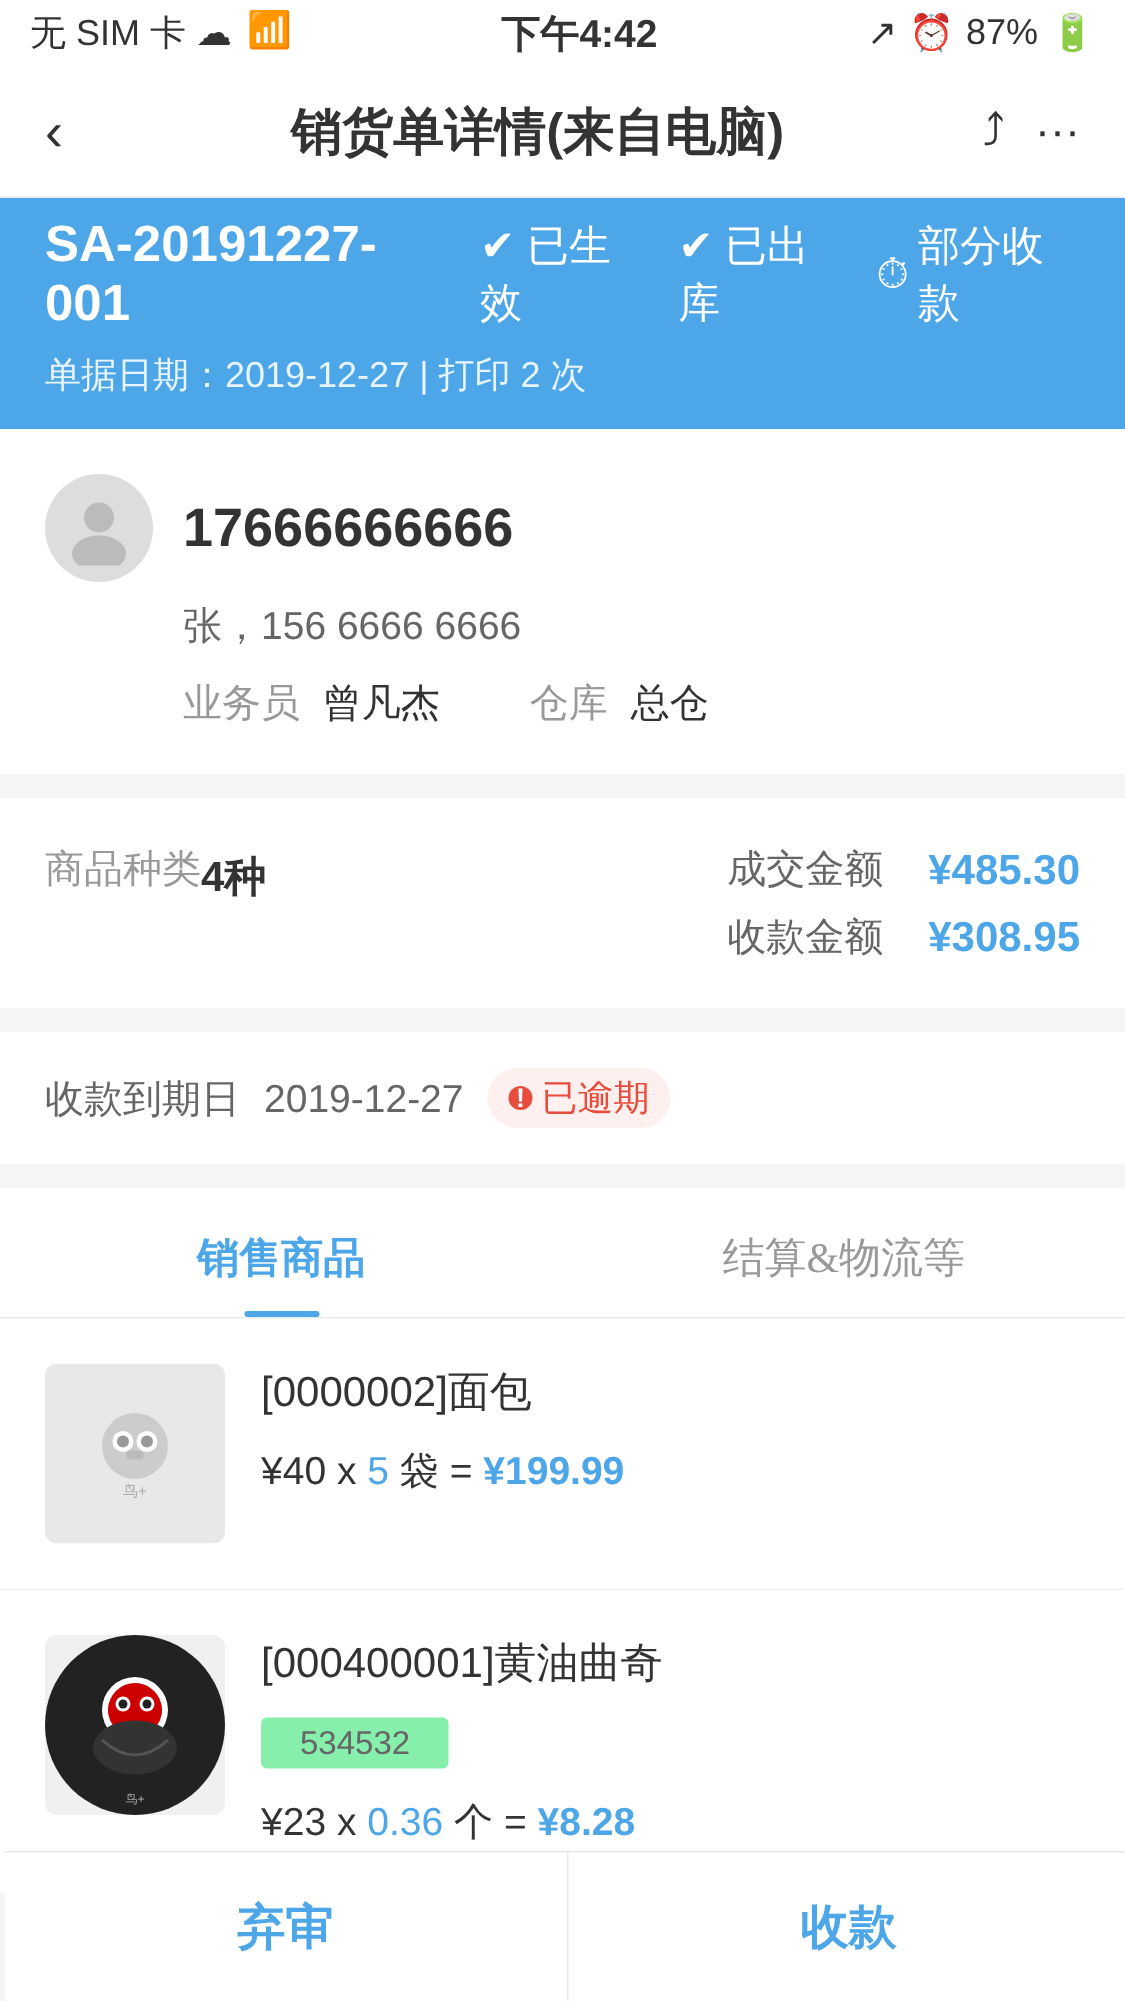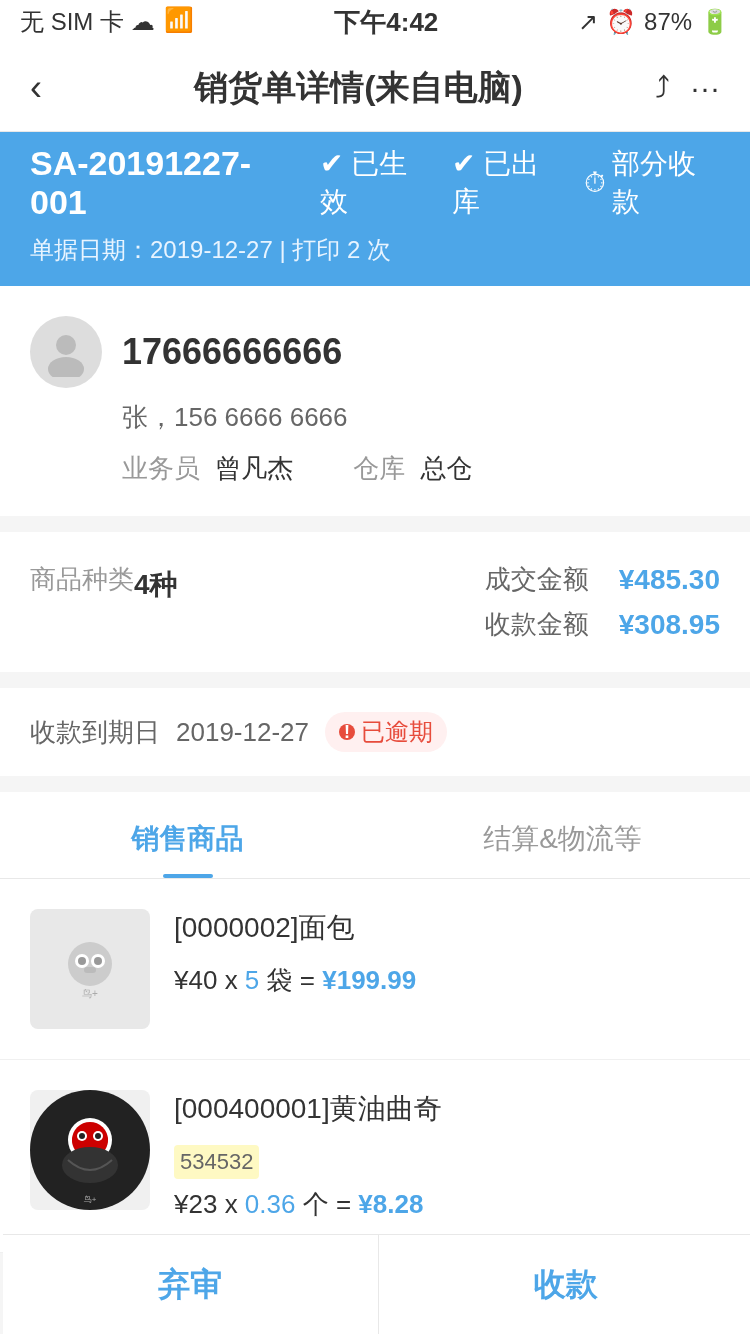--- a/index.html
+++ b/index.html
@@ -210,20 +210,21 @@
       color: #fff;
       font-size: 18px;
       font-weight: 700;
     }
 
     
     .tabs {
       background: #fff;
       display: flex;
       border-bottom: 1px solid #e8e8e8;
+      font-family: Liberation Serif, serif;
     }
     .tab {
       flex: 1;
       text-align: center;
       padding: 28px 0 20px;
       font-size: 28px;
       color: #999;
       position: relative;
       cursor: pointer;
     }
@@ -277,26 +278,26 @@
       flex: 1;
     }
     .product-name {
       font-size: 28px;
       color: #333;
       font-weight: 500;
       margin-bottom: 16px;
     }
     .product-sku-badge {
       display: inline-block;
-      background: #fef9c3;
+      background: #86efac;
       border-radius: 4px;
-      padding: 4px 6px;
+      padding: 4px 26px;
       font-size: 22px;
       color: #666;
-      margin-bottom: 8px;
+      margin-bottom: 18px;
     }
     .product-price {
       font-size: 26px;
       color: #333;
     }
     .price-highlight {
       color: #4da6e8;
       font-weight: 600;
     }
     .qty-highlight {

